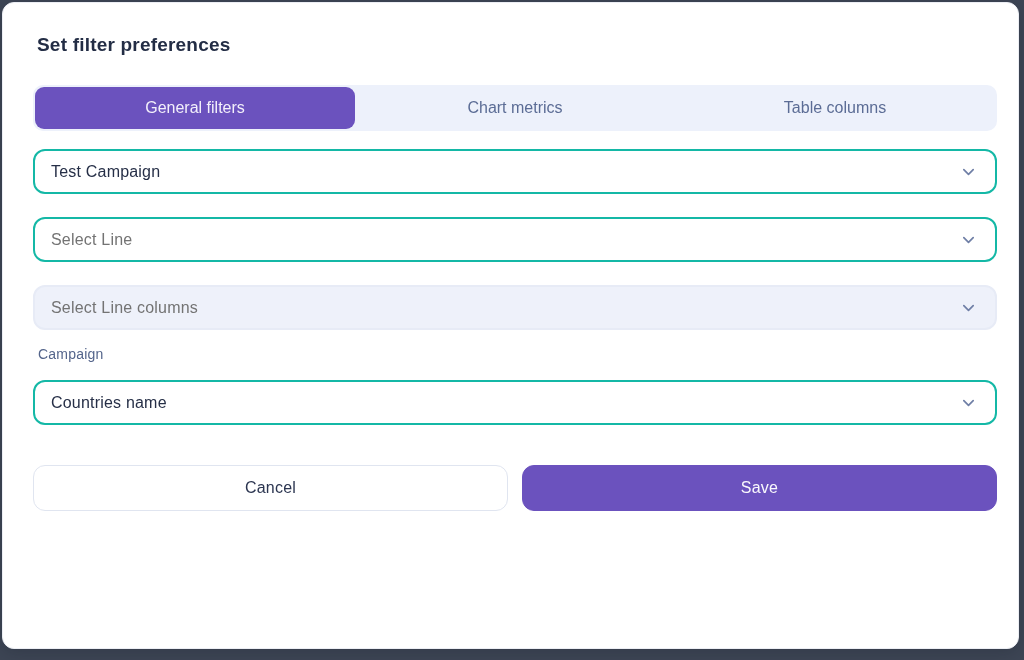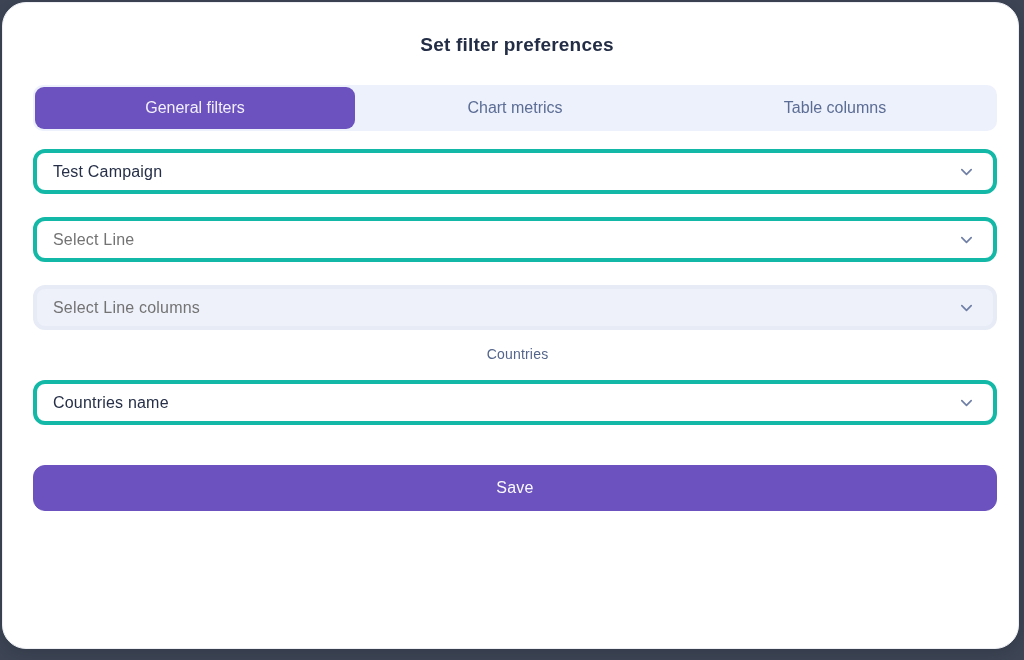--- a/index.html
+++ b/index.html
@@ -6,25 +6,24 @@
   html, body {
     width: 1024px; height: 660px;
     overflow: hidden;
     background: #3E4655;
     font-family: "Liberation Sans", "DejaVu Sans", sans-serif;
   }
   .modal {
     position: absolute;
     left: 2px; top: 2px; right: 5px; bottom: 11px;
     background: #ffffff;
-    border-radius: 24px;
+    border-radius: 12px;
     border: 1px solid #ECEEF4;
     box-shadow: 0 4px 18px rgba(20,26,40,0.25);
     padding: 31px 21px 0 30px;
-    text-align: center;
   }
   .modal-title {
     font-size: 19px;
     font-weight: 700;
     color: #232D45;
     letter-spacing: 0.2px;
     padding-left: 4px;
   }
   .tab-bar {
     margin-top: 29px;
@@ -57,21 +56,21 @@
   }
   .field-label .req {
     font-size: 12px;
     vertical-align: 4px;
     margin-left: 3px;
   }
   .dropdown {
     position: relative;
     margin-top: 18px;
     height: 45px;
-    border: 4px solid #14b8a6;
+    border: 2px solid #14b8a6;
     border-radius: 12px;
     background: #ffffff;
     display: flex;
     align-items: center;
     padding: 0 44px 0 16px;
     font-size: 16px;
     cursor: pointer;
   }
   .dropdown.gap { margin-top: 23px; }
   .dropdown.disabled {
@@ -156,28 +155,29 @@
   <div class="dropdown gap disabled">
     <span class="placeholder">Select Line columns</span>
     <span class="chevron">
       <svg viewBox="0 0 16 16" width="15" height="15">
           <path d="M3 5.5 L8 10.5 L13 5.5" fill="none" stroke="#6F7FA6" stroke-width="1.8" stroke-linecap="round" stroke-linejoin="round"></path>
         </svg>
     </span>
   </div>
 
 
-  <div class="field-label" style="margin-top:16px">Countries</div>
+  <div class="field-label" style="margin-top:16px">Campaign</div>
 
   <div class="dropdown">
     <span class="value">Countries name</span>
     <span class="chevron">
       <svg viewBox="0 0 16 16" width="15" height="15">
           <path d="M3 5.5 L8 10.5 L13 5.5" fill="none" stroke="#6F7FA6" stroke-width="1.8" stroke-linecap="round" stroke-linejoin="round"></path>
         </svg>
     </span>
   </div>
 
   <div class="btn-row">
+    <div class="btn btn-cancel">Cancel</div>
     <div class="btn btn-save">Save</div>
   </div>
 
 </div>
 
 </body></html>

